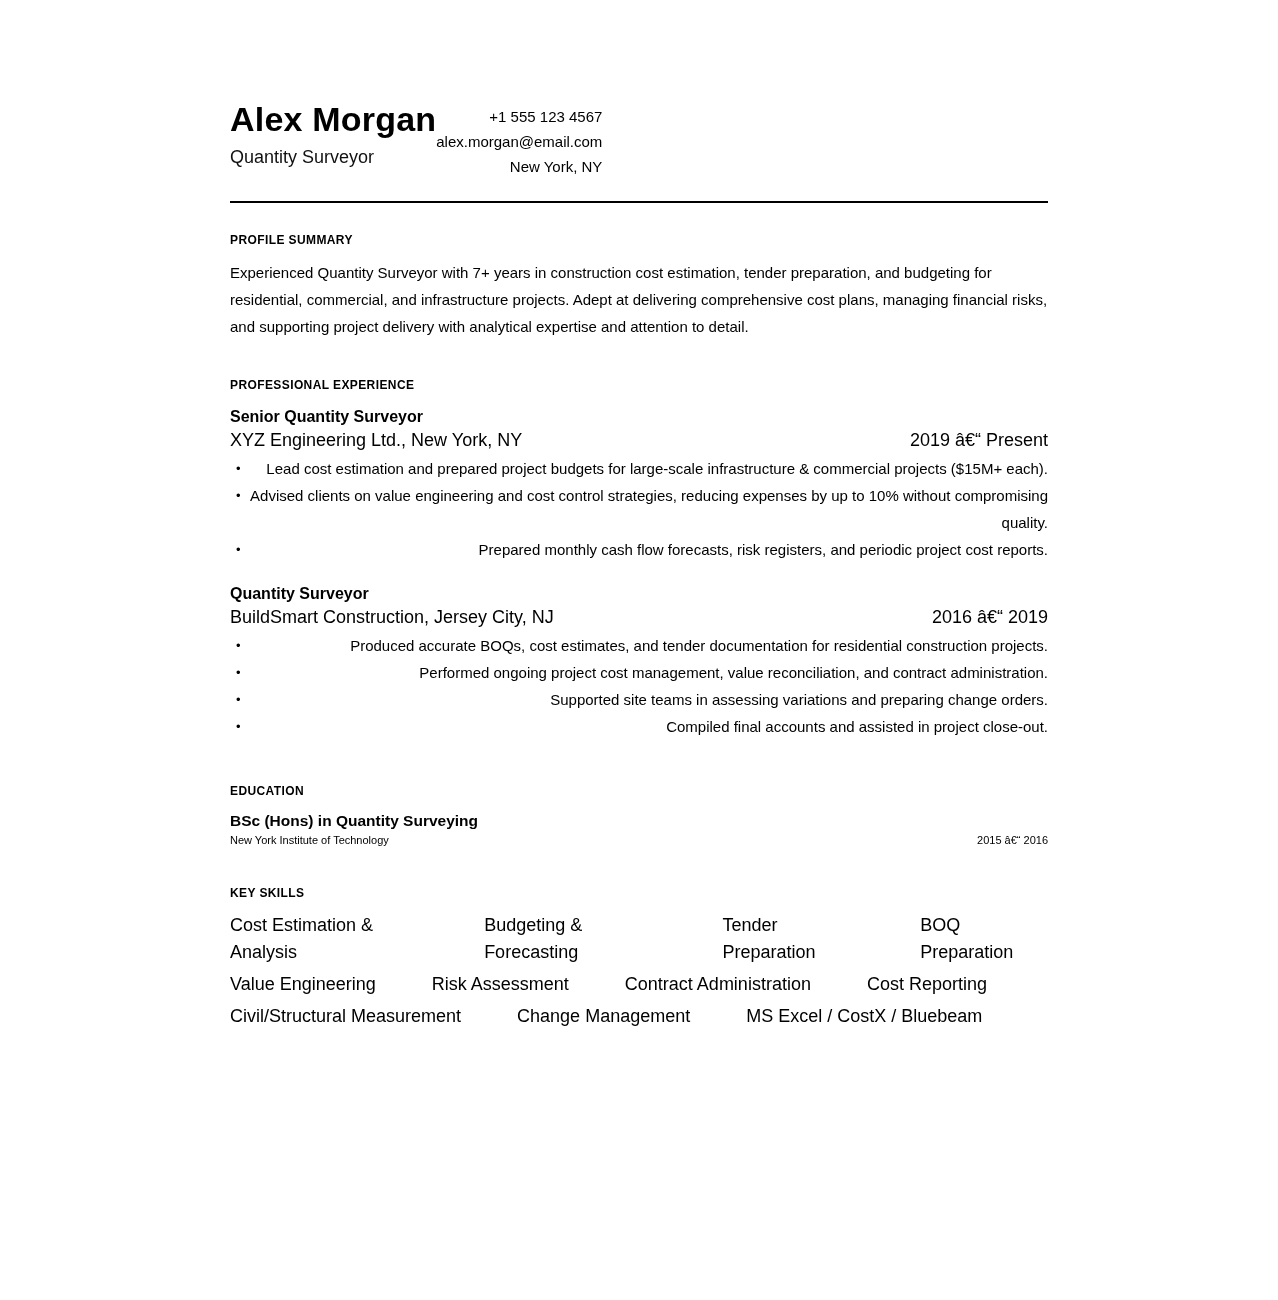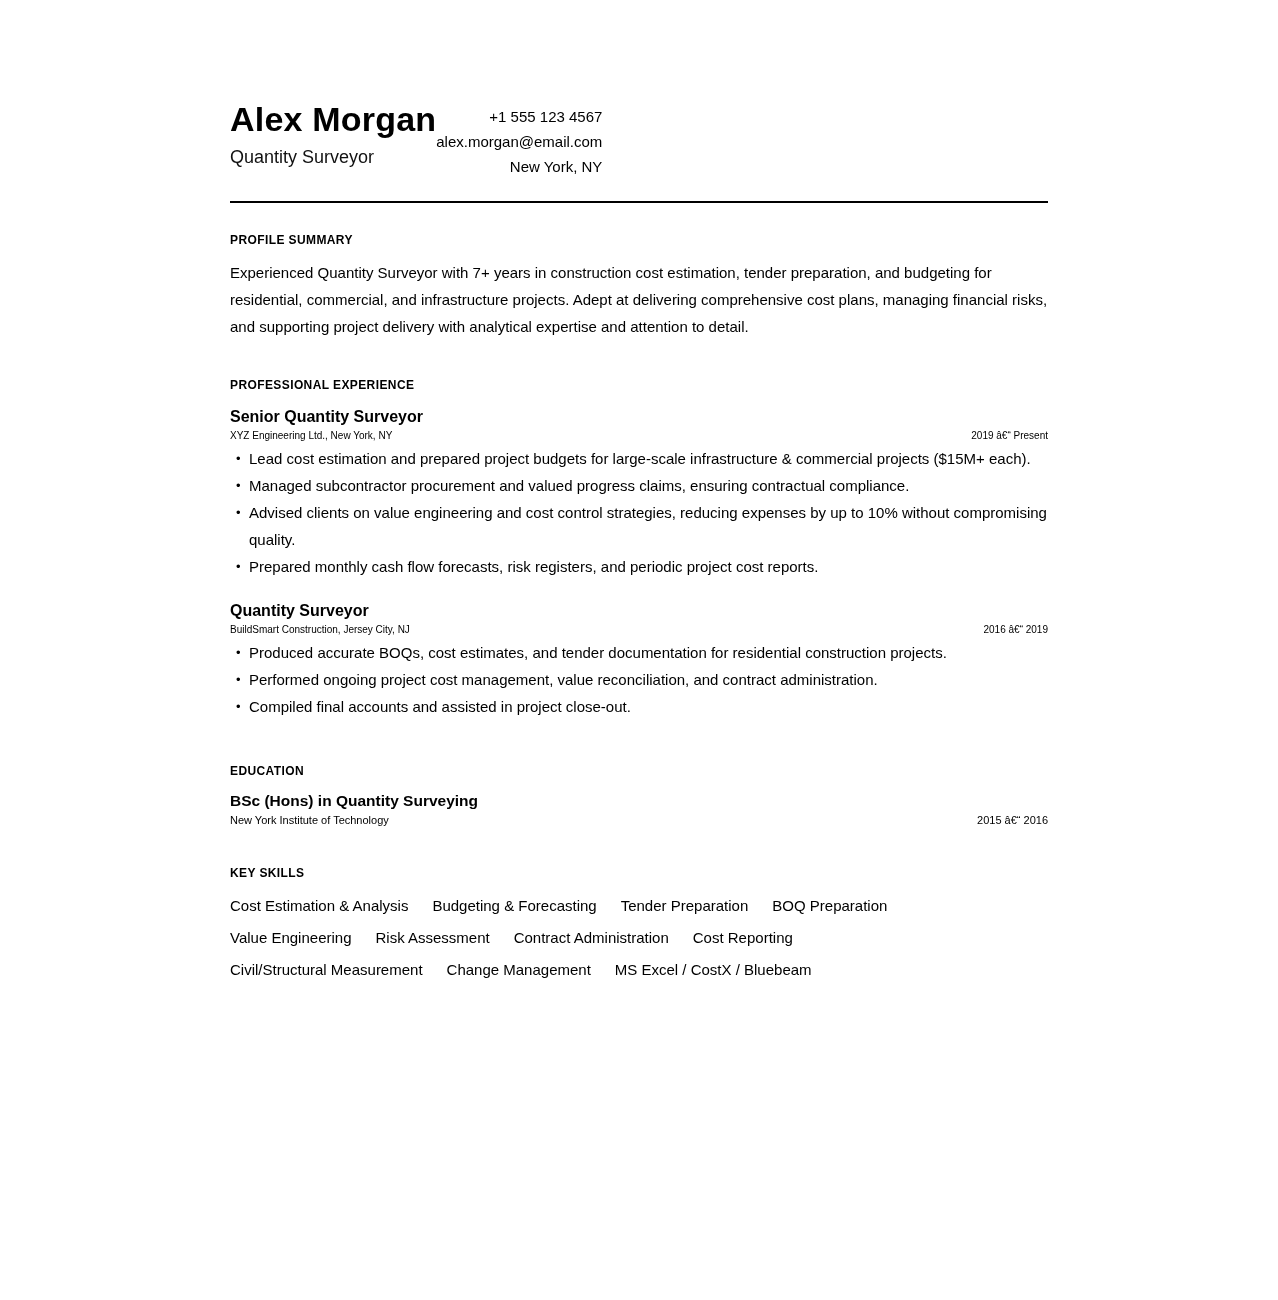--- a/index.html
+++ b/index.html
@@ -62,26 +62,27 @@
   .experience-section { margin-top: 38px; }
   .job { margin-top: 16px; }
   .job + .job { margin-top: 22px; }
   .job-role {
     font-size: 16px;
     font-weight: bold;
   }
   .job-meta {
     display: flex;
     justify-content: space-between;
-    font-size: 10px;
+    font-size: 18px;
     margin-top: 4px;
   }
   .bullet-list {
     list-style: none;
     margin-top: 4px;
+    text-align: right;
   }
   .bullet-list li {
     position: relative;
     padding-left: 19px;
     font-size: 15px;
     line-height: 27px;
   }
   .bullet-list li::before {
     content: "\2022";
     position: absolute;
@@ -97,22 +98,22 @@
   .edu-meta {
     display: flex;
     justify-content: space-between;
     font-size: 11px;
     margin-top: 4px;
   }
   .skills-section { margin-top: 40px; }
   .skills-rows { margin-top: 12px; }
   .skills-row {
     display: flex;
-    gap: 24px;
-    font-size: 15px;
+    gap: 56px;
+    font-size: 18px;
     line-height: 27px;
     margin-bottom: 5px;
   }
 </style>
 </head>
 <body>
 
 <div class="page">
   <div class="content">
 
@@ -139,35 +140,35 @@
       <h2 class="section-heading">PROFESSIONAL EXPERIENCE</h2>
 
       <div class="job">
         <div class="job-role">Senior Quantity Surveyor</div>
         <div class="job-meta">
           <span>XYZ Engineering Ltd., New York, NY</span>
           <span>2019 â€“ Present</span>
         </div>
         <ul class="bullet-list">
           <li>Lead cost estimation and prepared project budgets for large-scale infrastructure &amp; commercial projects ($15M+ each).</li>
-          <li>Managed subcontractor procurement and valued progress claims, ensuring contractual compliance.</li>
           <li>Advised clients on value engineering and cost control strategies, reducing expenses by up to 10% without compromising quality.</li>
           <li>Prepared monthly cash flow forecasts, risk registers, and periodic project cost reports.</li>
         </ul>
       </div>
 
       <div class="job">
         <div class="job-role">Quantity Surveyor</div>
         <div class="job-meta">
           <span>BuildSmart Construction, Jersey City, NJ</span>
           <span>2016 â€“ 2019</span>
         </div>
         <ul class="bullet-list">
           <li>Produced accurate BOQs, cost estimates, and tender documentation for residential construction projects.</li>
           <li>Performed ongoing project cost management, value reconciliation, and contract administration.</li>
+          <li>Supported site teams in assessing variations and preparing change orders.</li>
           <li>Compiled final accounts and assisted in project close-out.</li>
         </ul>
       </div>
     </section>
 
     <section class="education-section">
       <h2 class="section-heading">EDUCATION</h2>
       <div class="degree">BSc (Hons) in Quantity Surveying</div>
       <div class="edu-meta">
         <span>New York Institute of Technology</span>

